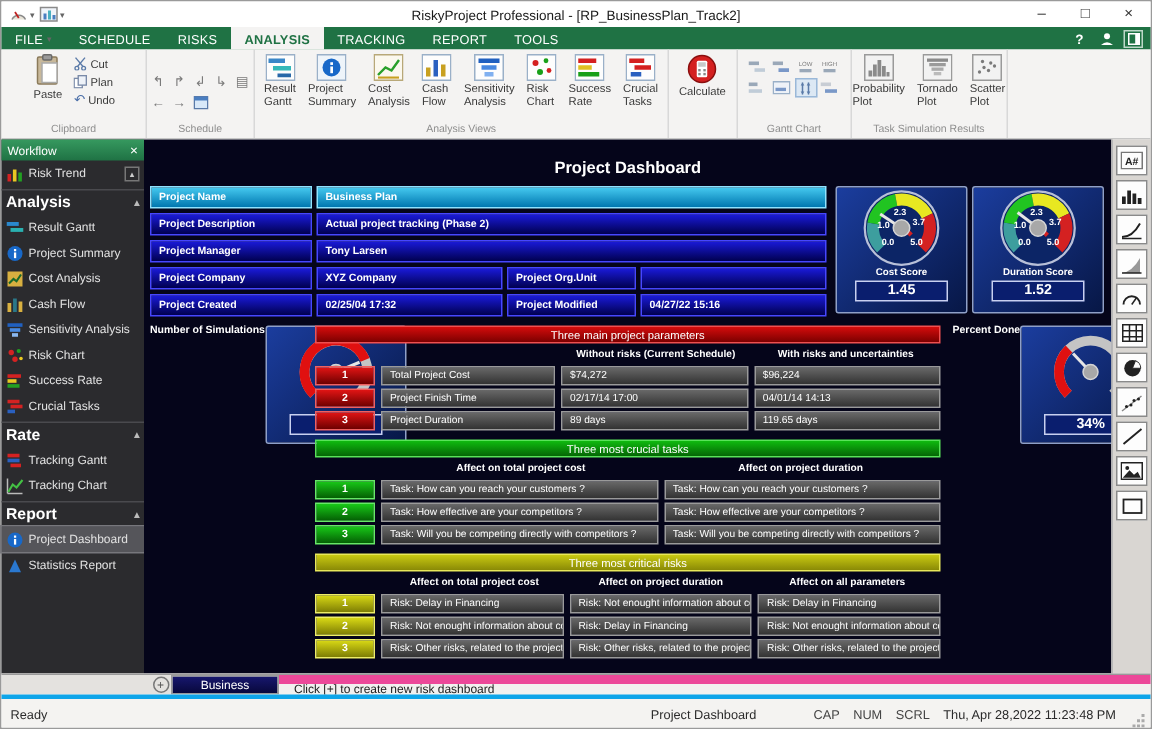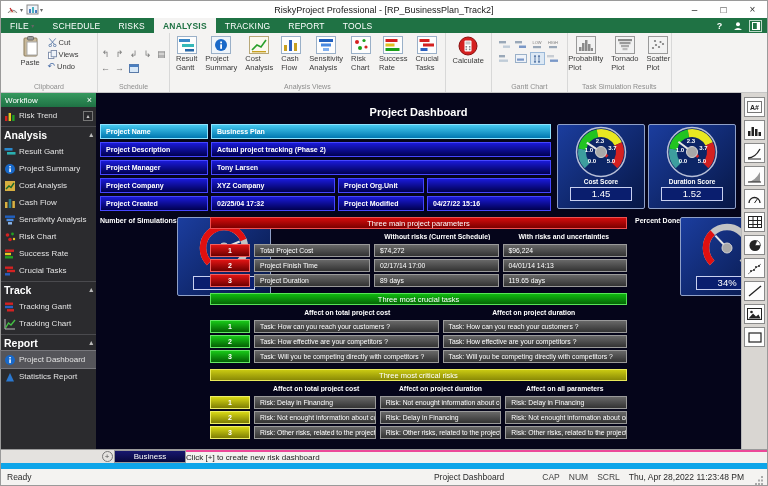--- a/index.html
+++ b/index.html
@@ -65,21 +65,21 @@
   .c-blue{background:linear-gradient(#1a1ad8,#000050);border:1px solid #4646ff}
   .c-cyan{background:linear-gradient(#45c9ef,#0077b0);border:1px solid #8fe3ff}
   .ilabel{width:108px;flex:none}
   .ilabel2{width:86px;flex:none}
   .ival{flex:1}
   .gauge-pair{width:180px;flex:none;display:flex;gap:3px}
 
   .gpanel{background:linear-gradient(135deg,#1b3d9e,#071746);border:1px solid #8fa0c8;border-radius:2px;display:flex;flex-direction:column;align-items:center;padding:1px 2px 3px}
   .gpanel.score{width:88px;height:85px}
   .gtitle{font-size:6.5px;font-weight:bold;height:8px;line-height:8px;white-space:nowrap}
-  .gvalue{background:#0a1e6e;border:1px solid #c8d0f0;color:#fff;font-size:9.5px;font-weight:normal;text-align:center;width:62px;height:14px;line-height:12px;margin-top:1px}
+  .gvalue{background:#0a1e6e;border:1px solid #c8d0f0;color:#fff;font-size:9.5px;font-weight:bold;text-align:center;width:62px;height:14px;line-height:12px;margin-top:1px}
 
   .dash-mid{display:flex;margin-top:6px;gap:8px;flex:1;min-height:0}
   .side-col{width:102px;flex:none;display:flex;flex-direction:row;align-items:flex-start}
   .side-label{font-size:7px;font-weight:bold;height:10px;white-space:nowrap}
   .gpanel.big{width:96px;height:79px;justify-content:flex-start}
   .center-col{flex:1;display:flex;flex-direction:column;min-width:0}
 
   .banner{height:12px;display:flex;align-items:center;justify-content:center;font-size:7.5px;font-weight:normal;flex:none}
   .bn-red{background:linear-gradient(#d40c0c,#7c0000);border:1px solid #ef5050}
   .bn-green{background:linear-gradient(#0fba0f,#056605);border:1px solid #58e358}
@@ -98,24 +98,24 @@
 
   
   .right-toolbar{width:26px;background:#d9d6d2;border-left:1px solid #b8b8b8;display:flex;flex-direction:column;align-items:center;padding-top:4px;gap:3px;flex:none}
   .tool-btn{width:21px;height:20px;background:#fdfdfd;border:1px solid #8a8a8a;display:flex;align-items:center;justify-content:center}
 
   
   .dashtabs{height:14px;background:#e4e2df;display:flex;align-items:stretch;font-size:8px;flex:none;border-top:1px solid #9a9a9a}
   .dt-plus{width:14px;margin-left:99px;display:flex;align-items:center;justify-content:center}
   .dt-plus .circ{width:11px;height:11px;border:1px solid #777;border-radius:50%;display:flex;align-items:center;justify-content:center;font-size:8px;color:#555;line-height:9px}
   .dt-tab{width:72px;background:linear-gradient(#17176e,#08083c);color:#fff;display:flex;align-items:center;justify-content:center;border:1px solid #9a9a9a}
-  .dt-hint{flex:1;background:#f2f1ef;display:flex;align-items:center;color:#1a1a1a;border-top:2px solid #ec4899}
+  .dt-hint{flex:1;background:#f2f1ef;display:flex;align-items:center;padding-left:10px;color:#1a1a1a;border-top:6px solid #ec4899}
 
   
-  .statusbar{height:22px;background:#f4f3f1;border-top:6px solid #0ea5e9;display:flex;align-items:center;font-size:8.5px;color:#2a2a2a;flex:none;padding:0 3px}
+  .statusbar{height:22px;background:#f4f3f1;border-top:3px solid #0ea5e9;display:flex;align-items:center;font-size:8.5px;color:#2a2a2a;flex:none;padding:0 3px}
   .sb-ready{padding-left:3px}
   .sb-view{margin-left:auto;margin-right:38px}
   .sb-key{margin-right:9px;color:#444}
   .sb-date{margin-right:10px;white-space:nowrap}
   .grip{width:10px;height:10px;align-self:flex-end}
   text{font-family:"Liberation Sans",sans-serif}
 </style>
 </head>
 <body>
 
@@ -193,21 +193,21 @@
                 <circle cx="2.5" cy="8.3" r="1.4" fill="none" stroke="#5a7aa8"></circle>
                 <circle cx="7.5" cy="8.3" r="1.4" fill="none" stroke="#5a7aa8"></circle>
               </svg>
             <span>Cut</span>
           </div>
           <div class="small-btn">
             <svg width="9" height="9" viewBox="0 0 10 10">
                 <rect x="0.5" y="2.5" width="6" height="7" fill="#fff" stroke="#7a8aa8"></rect>
                 <rect x="3.5" y="0.5" width="6" height="7" fill="#eef2f8" stroke="#7a8aa8"></rect>
               </svg>
-            <span>Views</span>
+            <span>Plan</span>
           </div>
           <div class="small-btn">
             <span class="glyph">↶</span>
             <span>Undo</span>
           </div>
         </div>
       </div>
       <div class="rgroup-label">Clipboard</div>
     </div>
 
@@ -509,21 +509,21 @@
       <div class="wf-item">
         <svg class="wicon" width="12" height="12" viewBox="0 0 12 12">
             <rect x="1" y="1.5" width="8" height="2.4" fill="#d42222"></rect>
             <rect x="3" y="4.8" width="8" height="2.4" fill="#d42222"></rect>
             <rect x="1" y="8.1" width="5" height="2.4" fill="#2a60c0"></rect>
           </svg>
         <span>Crucial Tasks</span>
       </div>
 
       <div class="wf-sec">
-        <span>Track</span>
+        <span>Rate</span>
         <span class="arr">▴</span>
       </div>
       <div class="wf-item">
         <svg class="wicon" width="12" height="12" viewBox="0 0 12 12">
             <rect x="1" y="1.5" width="8" height="2.4" fill="#d42222"></rect>
             <rect x="1" y="4.8" width="8" height="2.4" fill="#2a60c0"></rect>
             <rect x="3" y="8.1" width="7" height="2.4" fill="#d42222"></rect>
           </svg>
         <span>Tracking Gantt</span>
       </div>

